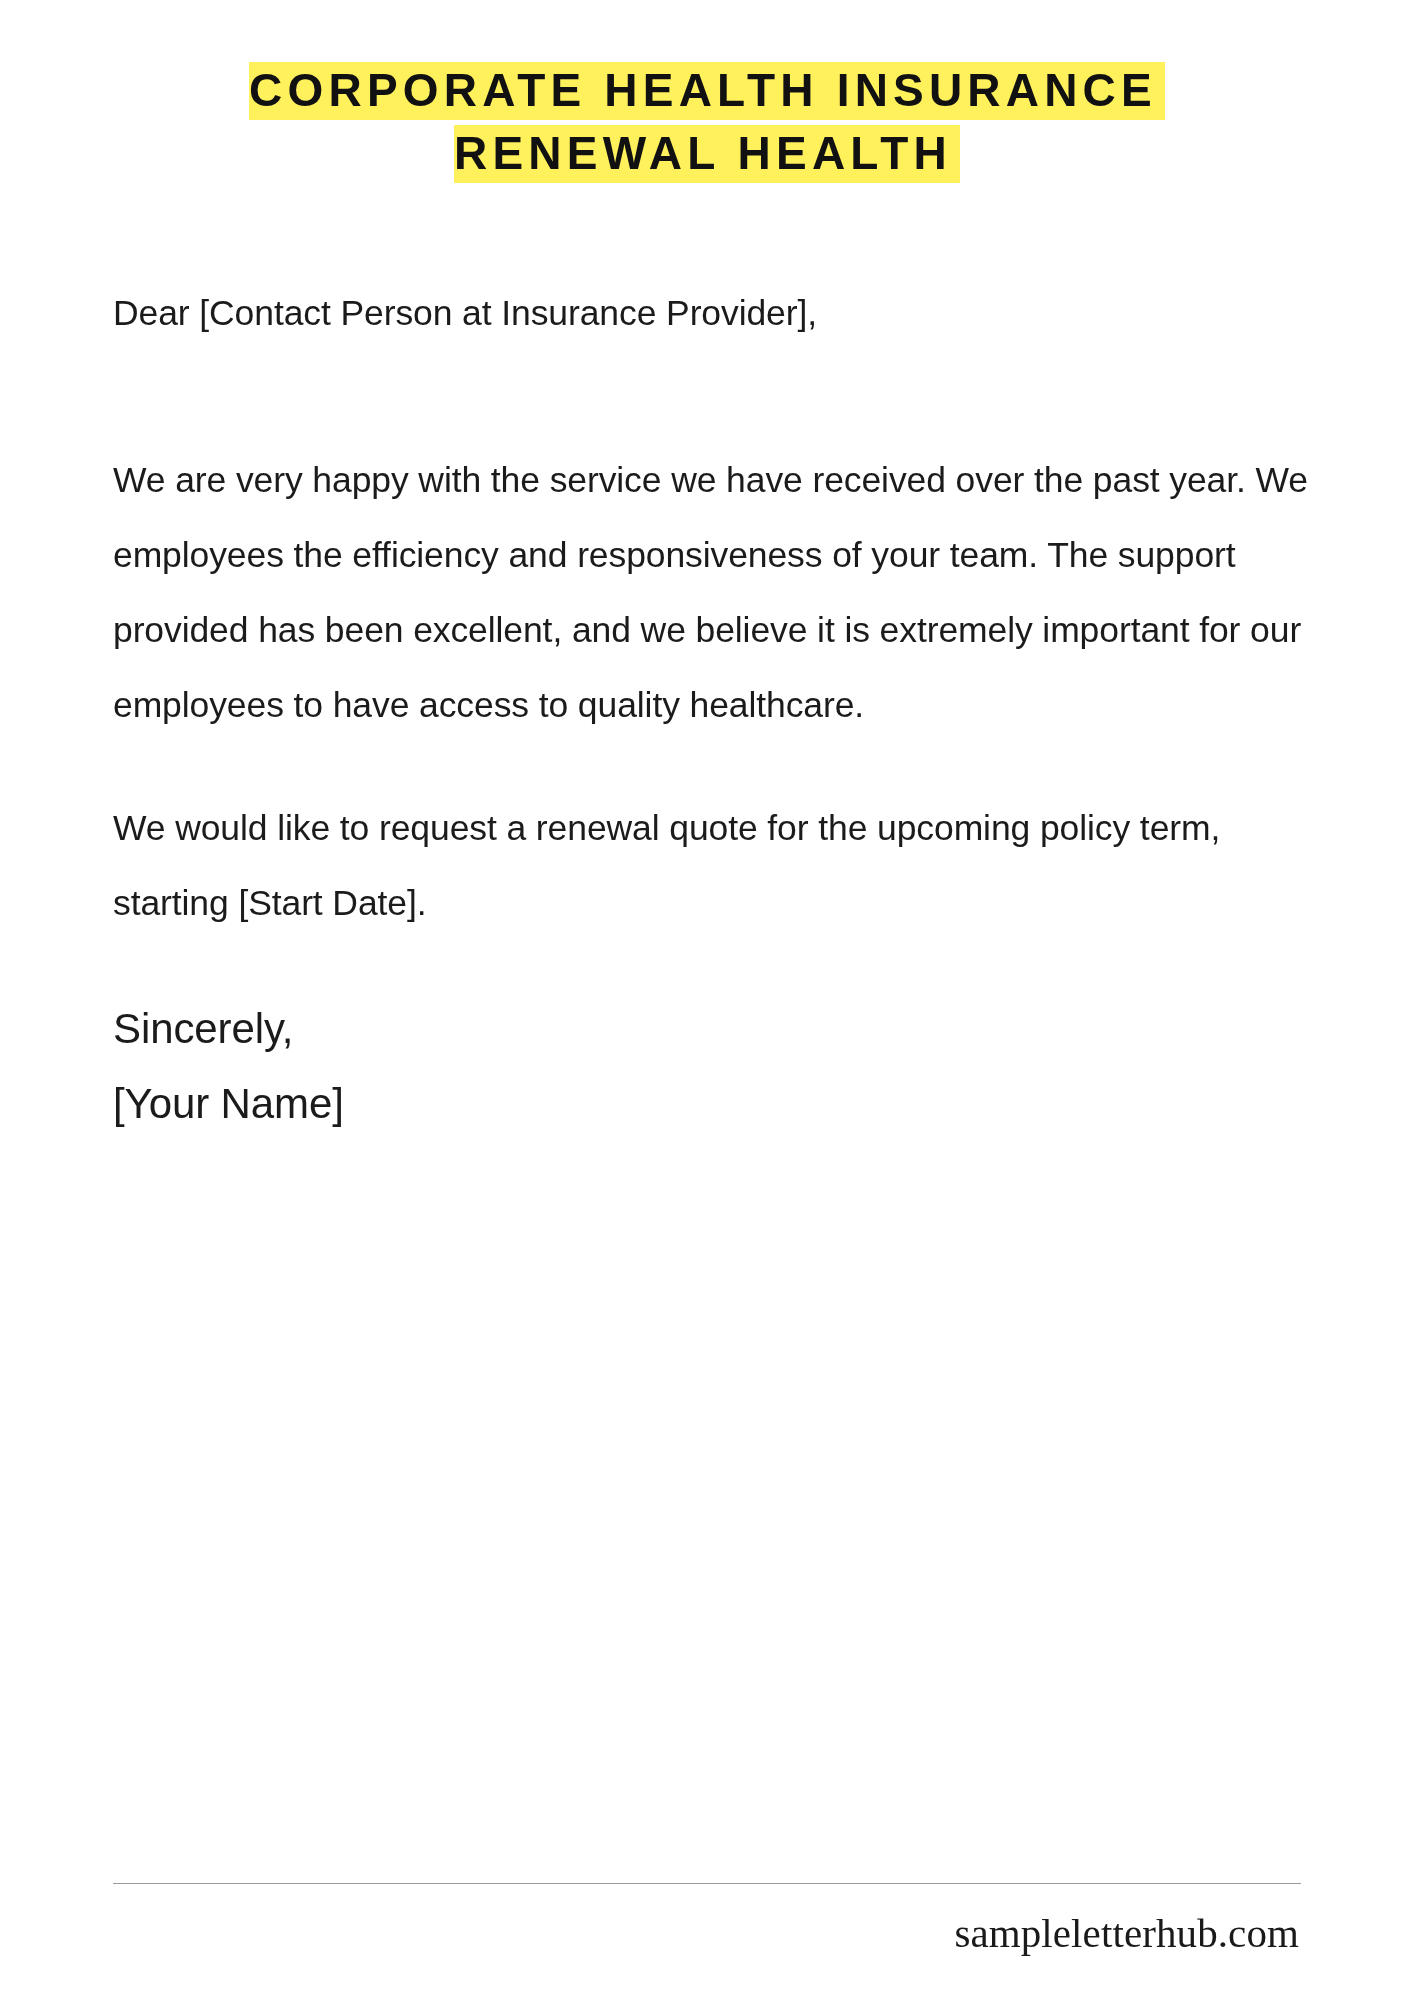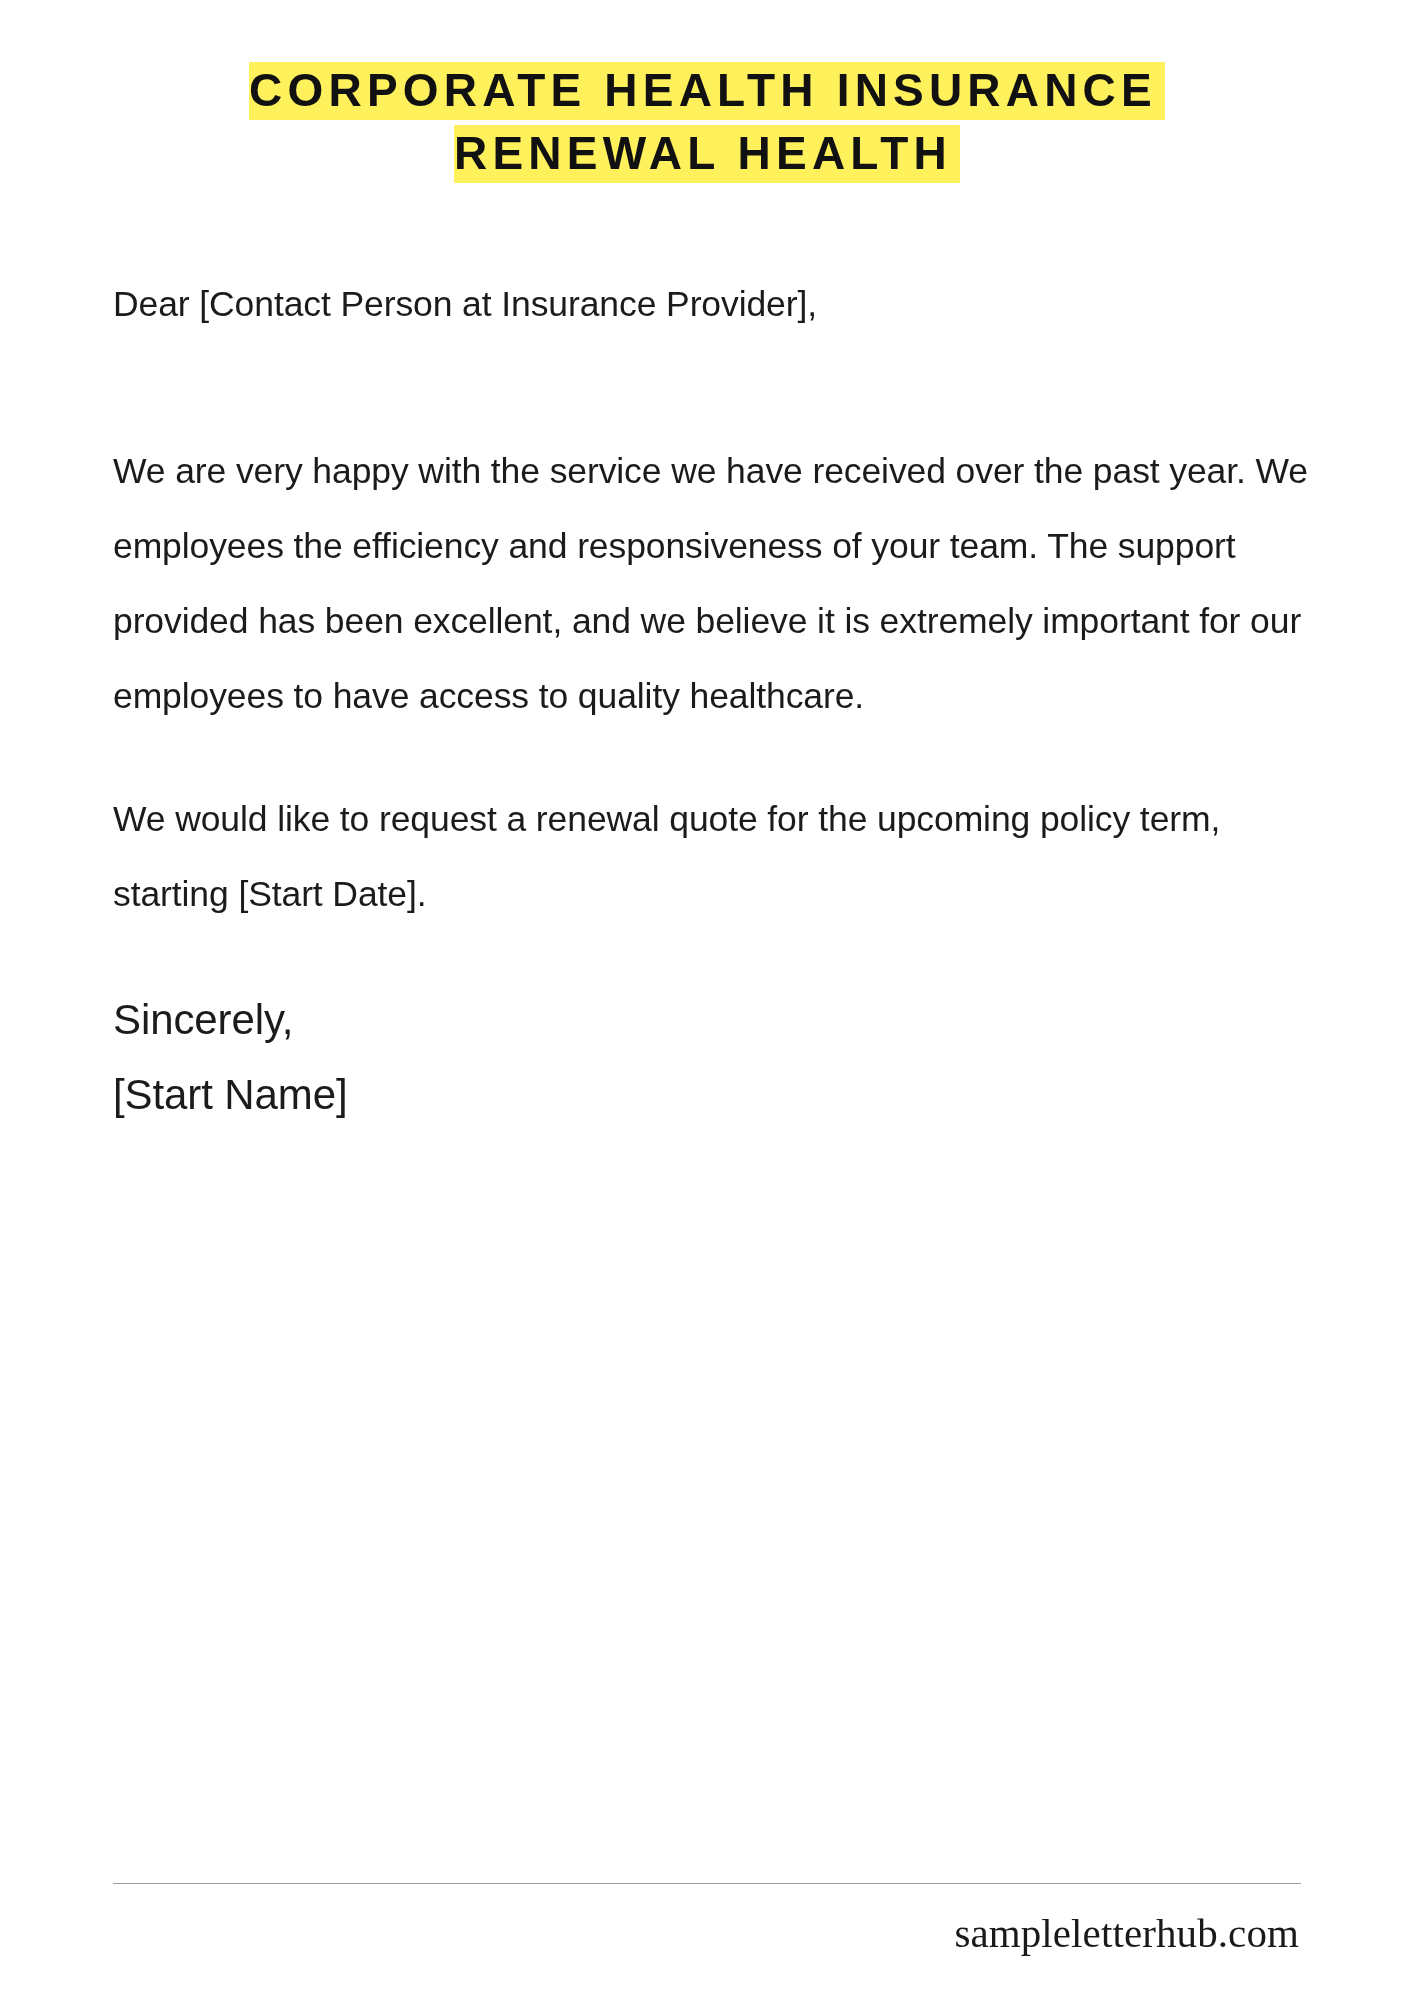--- a/index.html
+++ b/index.html
@@ -47,21 +47,21 @@
     transform-origin: center;
   }
   .title-line + .title-line {
     margin-top: -2px;
   }
 
   
   .body-block {
     position: absolute;
     left: 113px;
-    top: 267px;
+    top: 276px;
     width: 1196px;
   }
   .para {
     margin: 0 0 0 0;
     color: #1b1b1b;
     font-family: "Liberation Sans", sans-serif;
     font-size: 35.5px;
     font-weight: 400;
     line-height: 75px;
     letter-spacing: -0.1px;
@@ -126,21 +126,21 @@
 
     <p class="para">We are very happy with the service we have received over the past year. We employees the efficiency and responsiveness of your team. The support provided has been excellent, and we believe it is extremely important for our employees to have access to quality healthcare.</p>
 
     <div class="gap-md"></div>
 
     <p class="para">We would like to request a renewal quote for the upcoming policy term, starting [Start Date].</p>
 
     <div class="gap-lg"></div>
 
     <p class="sign-line">Sincerely,</p>
-    <p class="sign-line">[Start Name]</p>
+    <p class="sign-line">[Your Name]</p>
 
   </div>
 
   <div class="footer">
     <hr class="footer-rule">
     <span class="footer-url">sampleletterhub.com</span>
   </div>
 
 </div>
 

